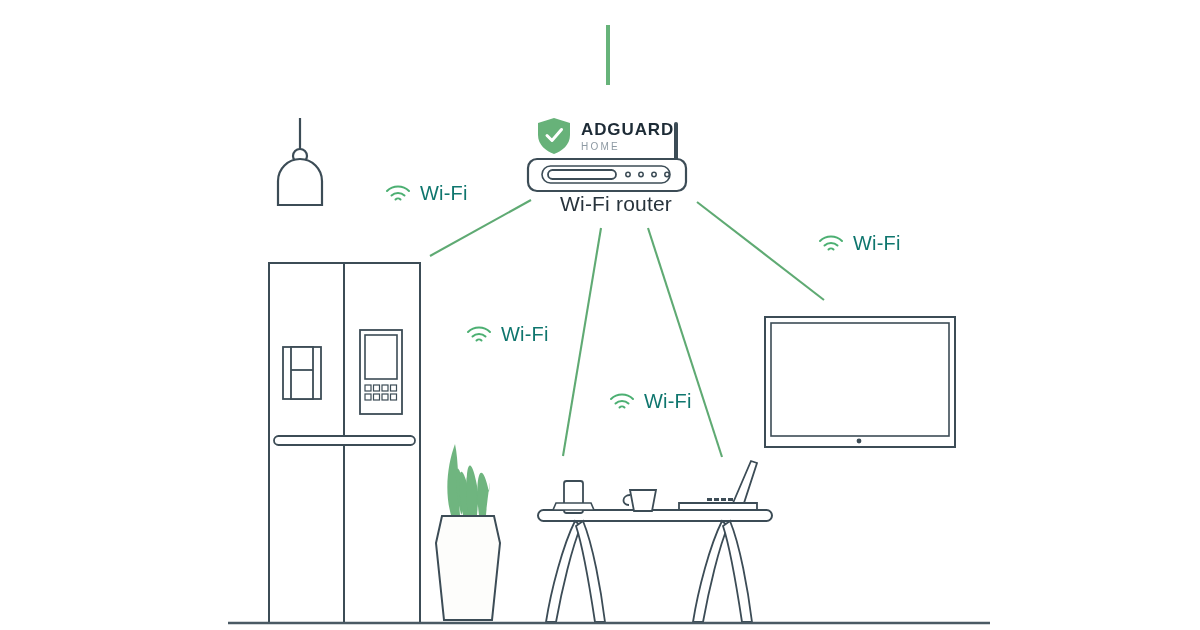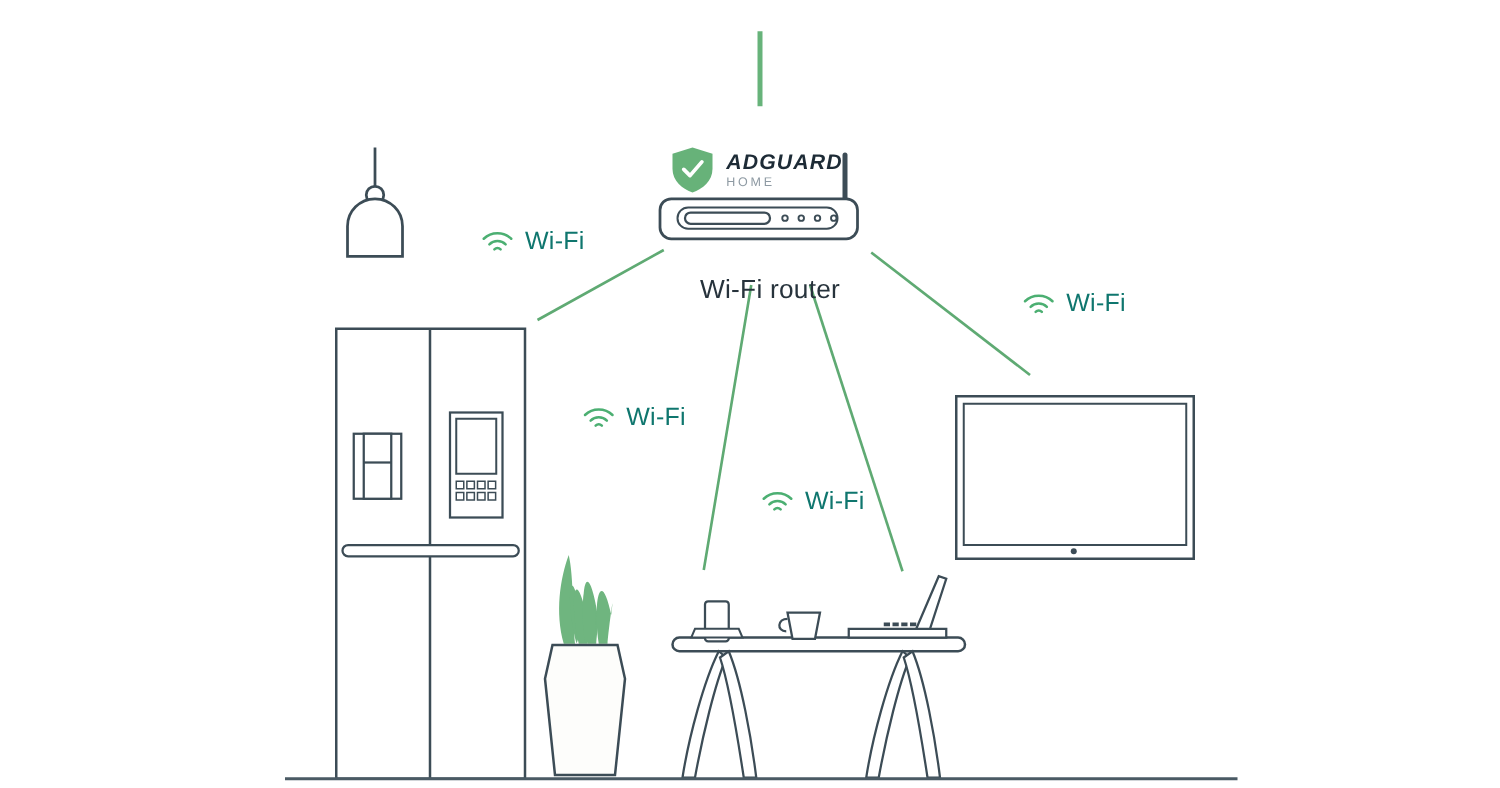--- a/index.html
+++ b/index.html
@@ -37,41 +37,39 @@
     color: #0f766e;
     letter-spacing: 0.2px;
   }
   .router-caption {
     position: absolute;
     font-family: "Liberation Sans", sans-serif;
     font-size: 21px;
     color: #27333c;
     white-space: nowrap;
     letter-spacing: 0.2px;
-    margin-top: 28px;
   }
   .brand {
     position: absolute;
     display: flex;
     align-items: center;
     gap: 10px;
   }
   .brand-text {
     display: flex;
     flex-direction: column;
     justify-content: center;
     line-height: 1;
   }
   .brand-name {
     font-family: "Liberation Sans", sans-serif;
     font-size: 17px;
     font-weight: bold;
     letter-spacing: 0.9px;
     color: #1d2b36;
-    font-style: italic;
   }
   .brand-sub {
     font-family: "Liberation Sans", sans-serif;
     font-size: 10px;
     letter-spacing: 2.2px;
     color: #8e9aa3;
     margin-top: 4px;
   }
 </style>
 </head>

